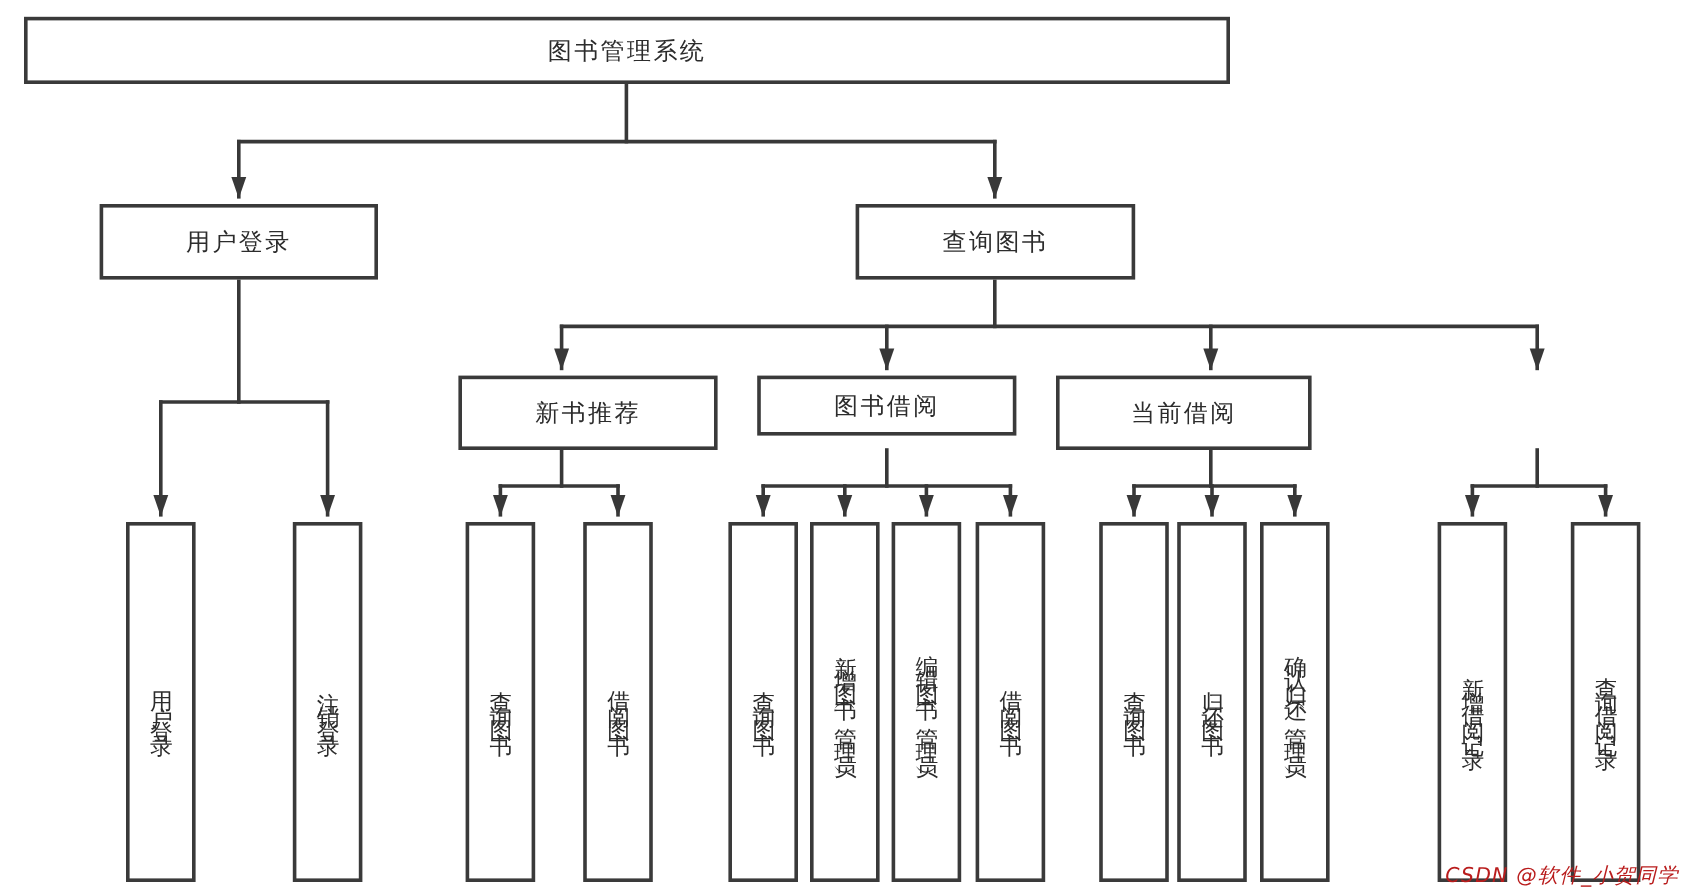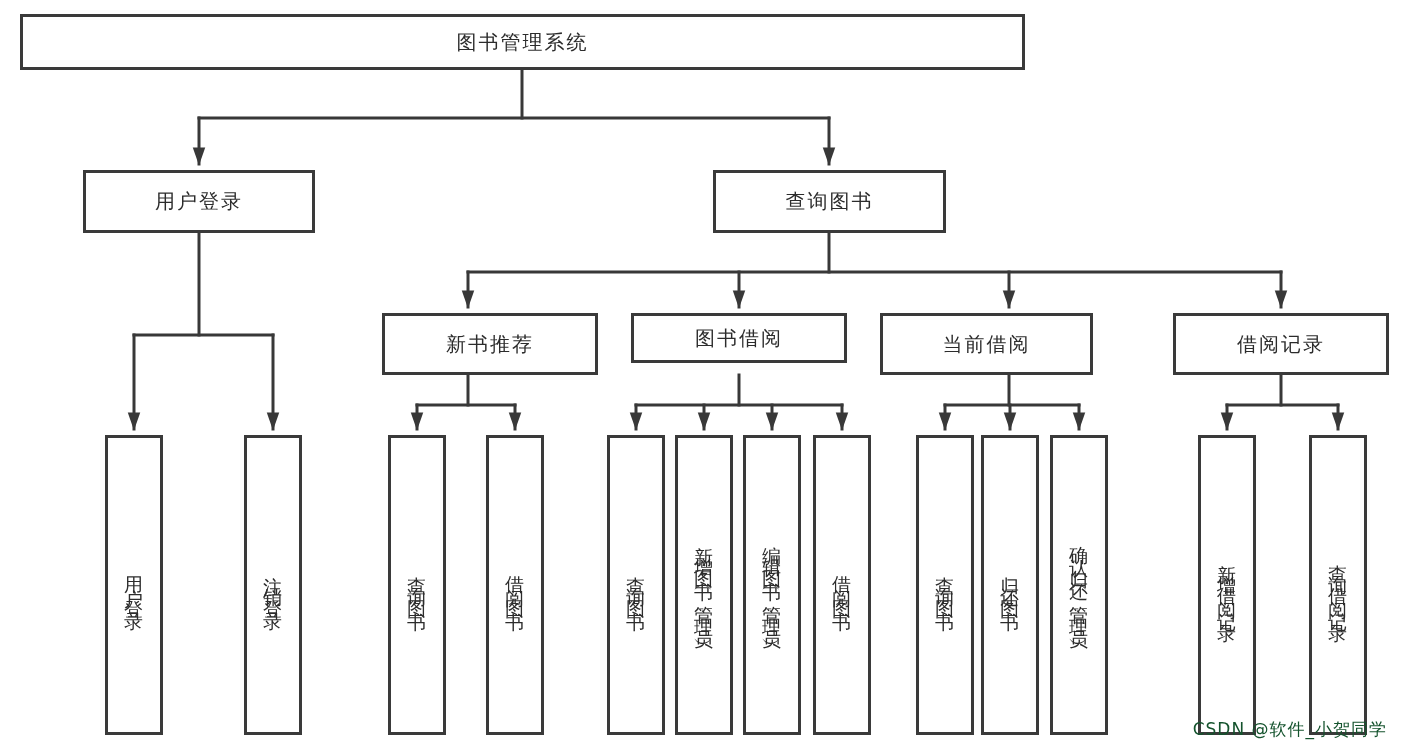--- a/index.html
+++ b/index.html
@@ -34,26 +34,27 @@
   .leaf {
     writing-mode: vertical-rl;
     text-orientation: mixed;
     letter-spacing: 12px;
     font-size: 19px;
     white-space: normal;
     line-height: 1;
   }
   .watermark {
     position: absolute;
-    right: 18px;
+    right: 6px;
     bottom: 6px;
     font-size: 17px;
     letter-spacing: 1px;
-    color: #14532d;
+    color: #b91c1c;
     z-index: 3;
+    font-style: italic;
   }
 </style>
 </head>
 <body>
 
 <div class="canvas">
 
   <svg class="connectors" viewBox="0 0 1405 747" xmlns="http://www.w3.org/2000/svg">
     <defs>
       <marker id="arrow" markerUnits="userSpaceOnUse" markerWidth="18" markerHeight="26" viewBox="0 0 26 18" refX="24" refY="9" orient="auto">
@@ -117,21 +118,20 @@
   </svg>
 
   <div class="node" style="left:20px; top:14px; width:1005px; height:56px;">图书管理系统</div>
 
   <div class="node" style="left:83px; top:170px; width:232px; height:63px;">用户登录</div>
   <div class="node" style="left:713px; top:170px; width:233px; height:63px;">查询图书</div>
 
   <div class="node" style="left:360px; top:313px; width:216px; height:62px;margin-left:22px;">新书推荐</div>
   <div class="node" style="left:631px; top:313px; width:216px; height:50px;">图书借阅</div>
   <div class="node" style="left:880px; top:313px; width:213px; height:62px;text-align:right;">当前借阅</div>
-  <div class="node" style="left:1173px; top:313px; width:216px; height:62px;">借阅记录</div>
 
   <div class="node leaf" style="left:105px; top:435px; width:58px; height:300px;">用户登录</div>
   <div class="node leaf" style="left:244px; top:435px; width:58px; height:300px;">注销登录</div>
 
   <div class="node leaf" style="left:388px; top:435px; width:58px; height:300px;">查询图书</div>
   <div class="node leaf" style="left:486px; top:435px; width:58px; height:300px;">借阅图书</div>
 
   <div class="node leaf" style="left:607px; top:435px; width:58px; height:300px;">查询图书</div>
   <div class="node leaf" style="left:675px; top:435px; width:58px; height:300px;">新增图书（管理员）</div>
   <div class="node leaf" style="left:743px; top:435px; width:58px; height:300px;">编辑图书（管理员）</div>

